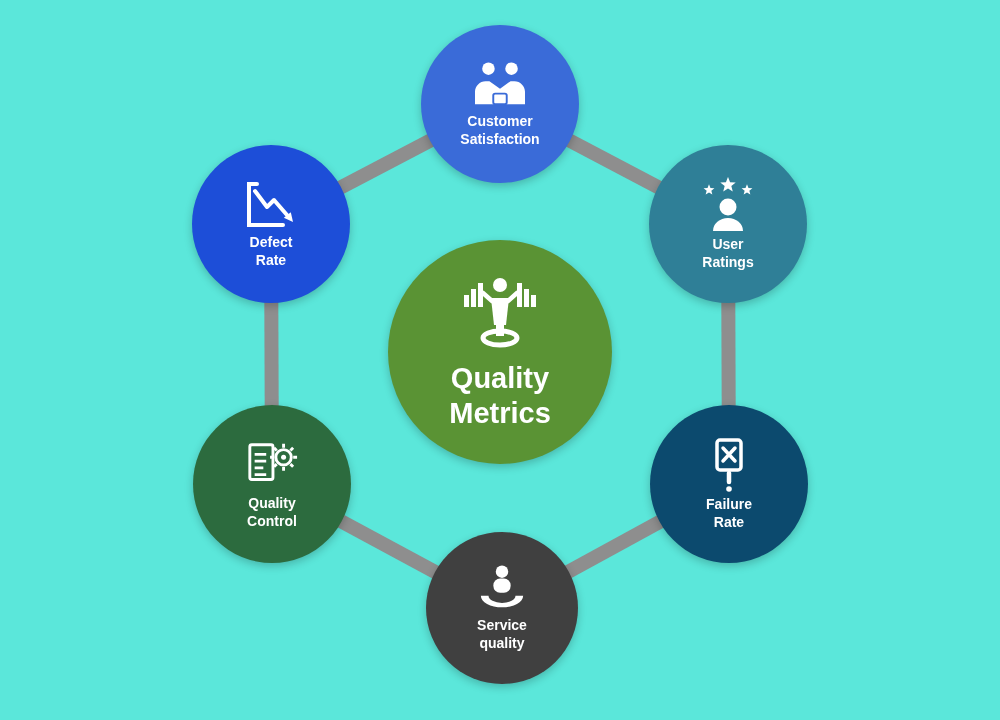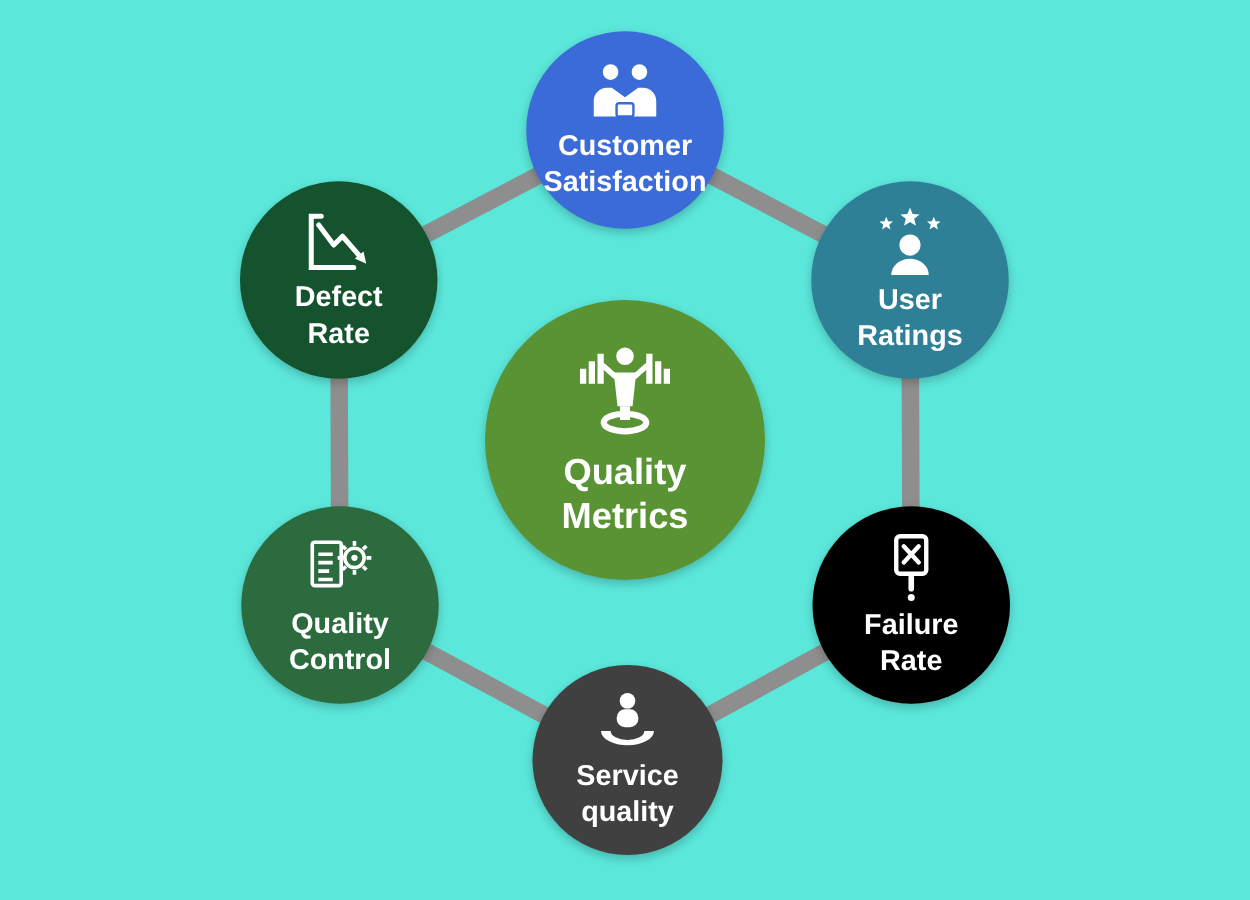--- a/index.html
+++ b/index.html
@@ -9,21 +9,21 @@
   .connectors { position:absolute; left:0; top:0; }
   .node {
     position:absolute;
     border-radius:50%;
     display:flex; flex-direction:column; align-items:center; justify-content:center;
     color:#fff; text-align:center;
     transform:translate(-50%,-50%);
     box-shadow:0 3px 8px rgba(0,0,0,0.22);
   }
   .node .icon { display:flex; align-items:center; justify-content:center; margin-bottom:3px; }
-  .node .label { white-space:pre-line; font-weight:700; font-size:23px; line-height:1.22; }
+  .node .label { white-space:pre-line; font-weight:700; font-size:14px; line-height:1.22; }
   .center-node .label { font-size:29px; line-height:1.2; font-weight:700; }
   .center-node .icon { margin-bottom:6px; }
 </style>
 </head>
 <body>
 
 <div class="stage" style="background-color: rgb(91, 231, 218);">
 
   <svg class="connectors" width="1000" height="720">
     <g stroke="#8E8E8E" stroke-width="14">
@@ -83,21 +83,21 @@
           <path transform="translate(51,13) scale(0.95)" d="M0,-6 L1.53,-2.1 L5.71,-1.85 L2.47,0.8 L3.53,4.85 L0,2.6 L-3.53,4.85 L-2.47,0.8 L-5.71,-1.85 L-1.53,-2.1 Z"></path>
           <circle cx="32" cy="30" r="8.5"></circle>
           <path d="M17 54 a15 13 0 0 1 30 0 z"></path>
         </g>
       </svg>
     </span>
     <span class="label">User
 Ratings</span>
   </div>
 
-  <div class="node" style="left: 729px; top: 484px; width: 158px; height: 158px; background-color: #000000;">
+  <div class="node" style="left: 729px; top: 484px; width: 158px; height: 158px; background-color: #0c4a6e;">
     <span class="icon">
       <svg width="48" height="56" viewBox="0 0 48 56">
         <rect x="12" y="3" width="24" height="30" rx="3" fill="none" stroke="#fff" stroke-width="3.5"></rect>
         <path d="M18 11 L30 24 M30 11 L18 24" stroke="#fff" stroke-width="3.5" stroke-linecap="round"></path>
         <path d="M24 36 v9" stroke="#fff" stroke-width="4.5" stroke-linecap="round"></path>
         <circle cx="24" cy="52" r="2.8" fill="#fff"></circle>
       </svg>
     </span>
     <span class="label">Failure
 Rate</span>
@@ -128,21 +128,21 @@
           <circle cx="42" cy="20" r="8"></circle>
           <path d="M52 20 H56 M49.1 27.1 L51.9 29.9 M42 30 V34 M34.9 27.1 L32.1 29.9 M32 20 H28 M34.9 12.9 L32.1 10.1 M42 10 V6 M49.1 12.9 L51.9 10.1"></path>
         </g>
         <circle cx="42" cy="20" r="2.6" fill="#fff"></circle>
       </svg>
     </span>
     <span class="label">Quality
 Control</span>
   </div>
 
-  <div class="node" style="left: 271px; top: 224px; width: 158px; height: 158px; background-color: #14532d;">
+  <div class="node" style="left: 271px; top: 224px; width: 158px; height: 158px; background-color: #1d4ed8;">
     <span class="icon">
       <svg width="56" height="52" viewBox="0 0 56 52">
         <path d="M14 5 H6 V46 H40" stroke="#fff" stroke-width="4" fill="none" stroke-linecap="round"></path>
         <path d="M12 12 L24 28 L31 21 L44 36" stroke="#fff" stroke-width="4" fill="none" stroke-linecap="round" stroke-linejoin="round"></path>
         <polygon points="50,43 47.8,33.2 40.8,38.8" fill="#fff"></polygon>
       </svg>
     </span>
     <span class="label">Defect
 Rate</span>
   </div>

